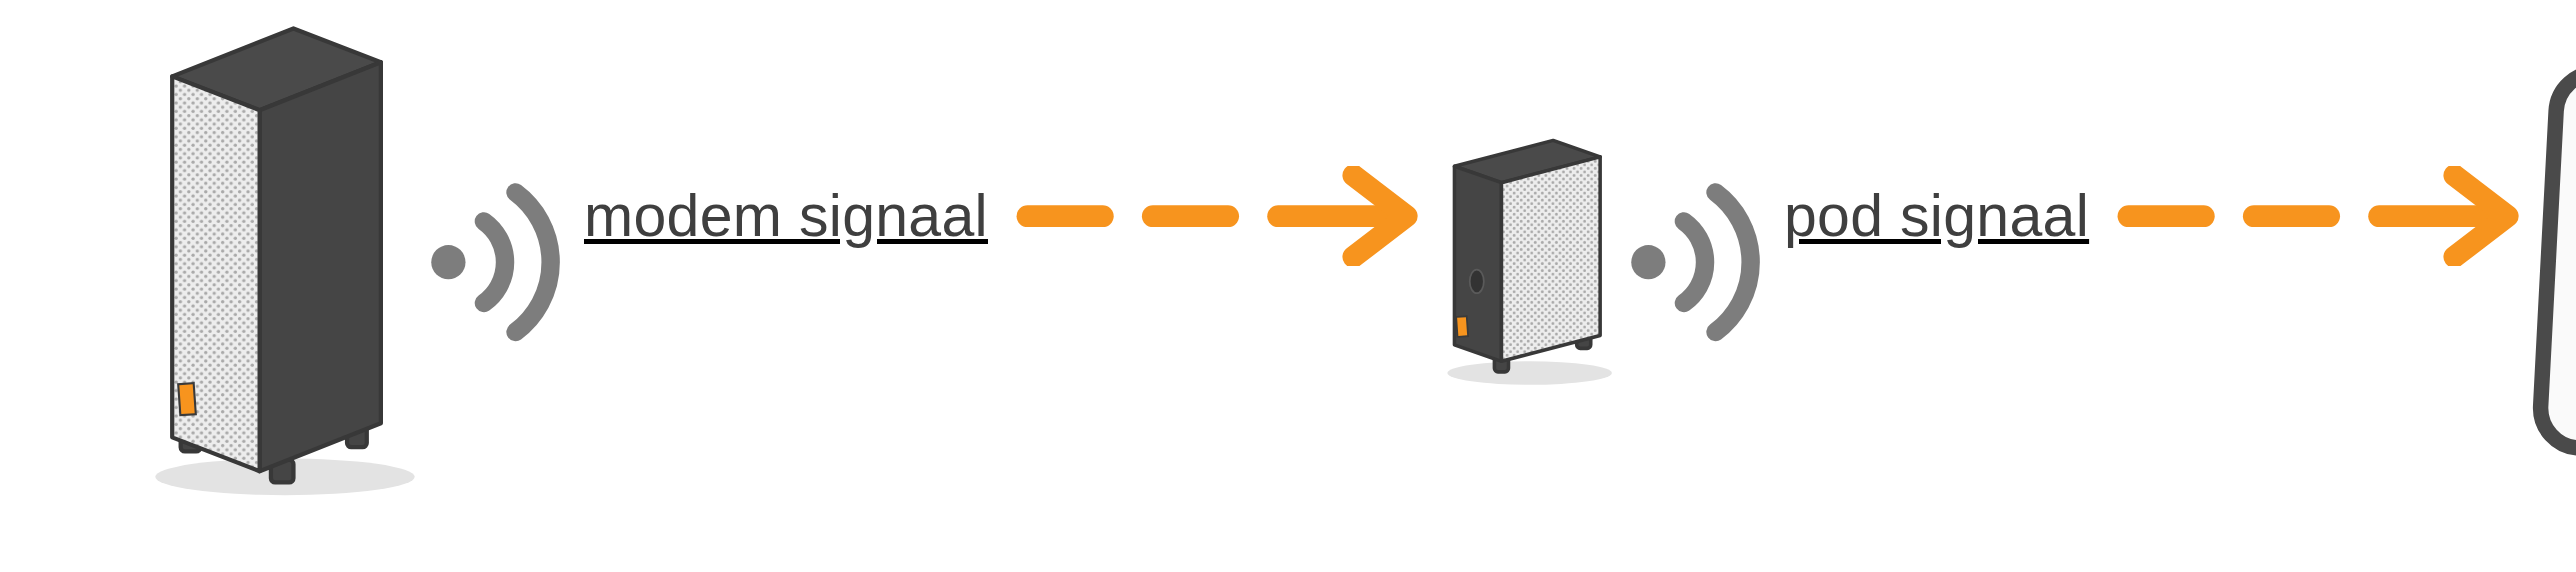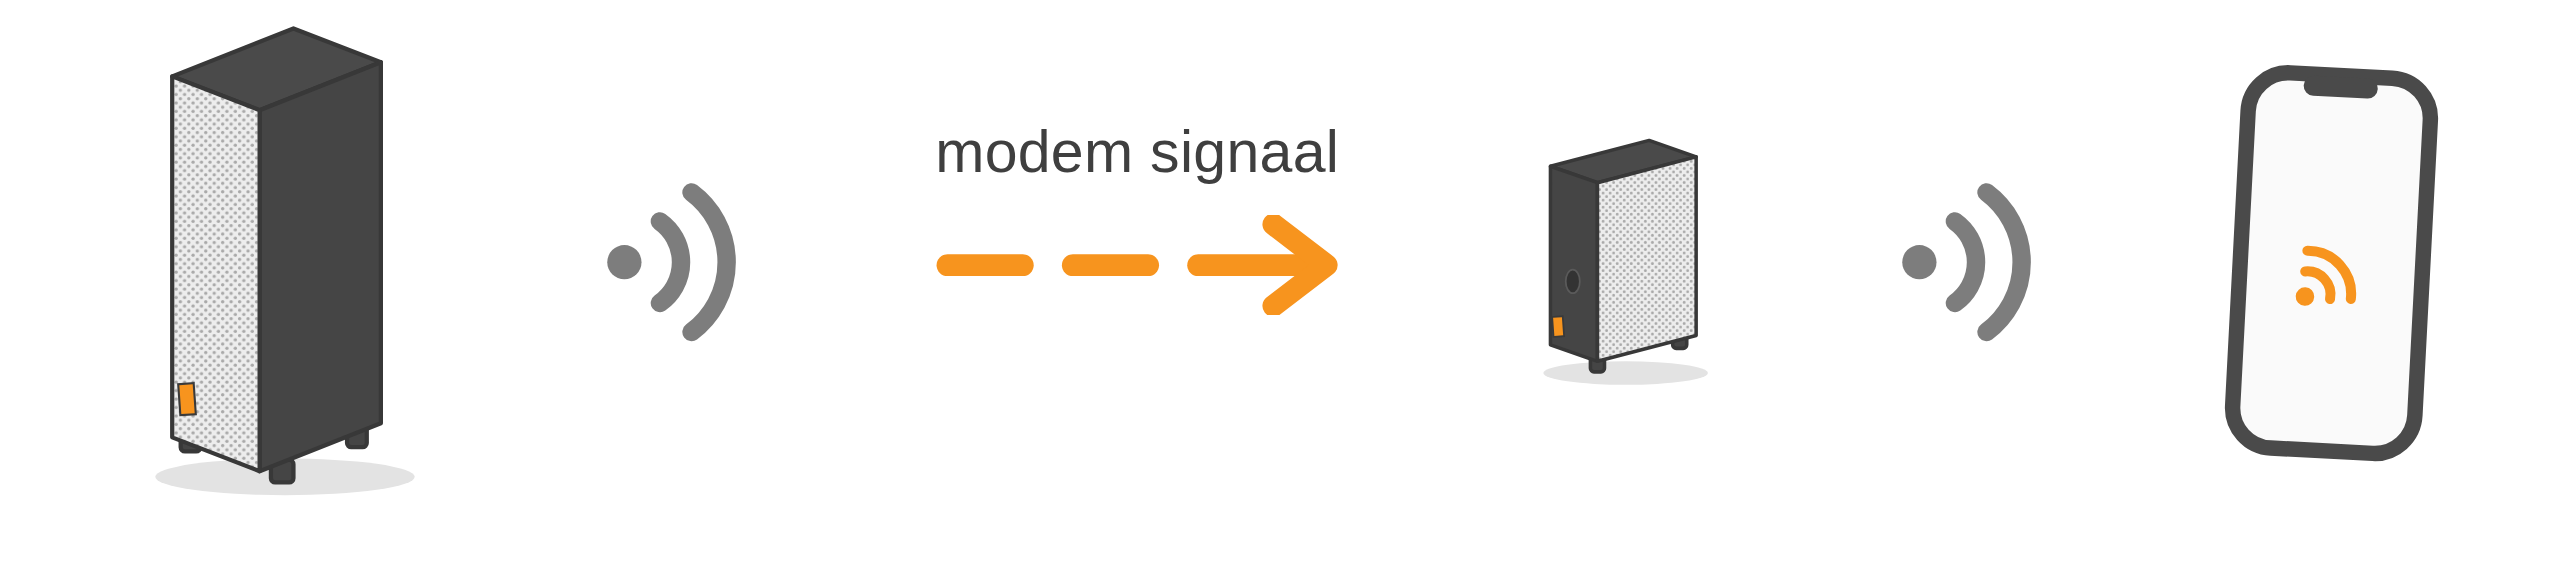--- a/index.html
+++ b/index.html
@@ -7,22 +7,23 @@
     position:relative;
     width:2576px;height:573px;
     box-sizing:border-box;
     padding:0 144px 47px 144px;
     display:flex;align-items:center;justify-content:space-between;
     background:#ffffff;overflow:hidden;
     font-family:"Liberation Sans",sans-serif;
   }
   .node svg{display:block;}
   .arrow-group{
-    display:flex;flex-direction:column;gap:27px;
+    display:flex;flex-direction:row;align-items:center;gap:27px;
     transform:translateY(-47px);
+    text-decoration:underline;
   }
   .arrow-label{
     font-size:59px;line-height:1.2;color:#3F3F3F;
     white-space:nowrap;letter-spacing:0.3px;
   }
   .phone-wrap{transform:rotate(3deg);}
 </style>
 </head>
 <body>
 
@@ -93,20 +94,31 @@
   </div>
 
   <div class="node">
     <svg width="158" viewBox="0 0 120 135" xmlns="http://www.w3.org/2000/svg">
       <circle cx="17" cy="67" r="13" fill="#7D7D7D"></circle>
       <path d="M44,36 A38,38 0 0 1 44,98" fill="none" stroke="#7D7D7D" stroke-width="14" stroke-linecap="round"></path>
       <path d="M68,14 A66,66 0 0 1 68,120" fill="none" stroke="#7D7D7D" stroke-width="14" stroke-linecap="round"></path>
     </svg>
   </div>
 
+  <div class="arrow-group">
+    <div class="arrow-label">pod signaal</div>
+    <svg width="423" viewBox="0 0 270 64" xmlns="http://www.w3.org/2000/svg">
+      <g stroke="#F7941E" stroke-width="14" stroke-linecap="round" stroke-linejoin="round" fill="none">
+        <path d="M8,32 H56"></path>
+        <path d="M88,32 H136"></path>
+        <path d="M168,32 H244"></path>
+        <path d="M216,6 L250,32 L216,58"></path>
+      </g>
+    </svg>
+  </div>
 
   <div class="node phone-wrap">
     <svg width="201" viewBox="0 0 260 510" xmlns="http://www.w3.org/2000/svg">
       <rect x="246" y="100" width="10" height="36" rx="5" fill="#4A4A4A"></rect>
       <rect x="246" y="152" width="10" height="62" rx="5" fill="#4A4A4A"></rect>
       <rect x="12" y="12" width="236" height="486" rx="52" fill="#FAFAFA" stroke="#4A4A4A" stroke-width="20"></rect>
       <rect x="82" y="14" width="96" height="26" rx="13" fill="#4A4A4A"></rect>
       <g transform="translate(98,300) rotate(-45)">
         <circle cx="0" cy="0" r="12" fill="#F7941E"></circle>
         <path d="M22,-24 A30,30 0 0 1 22,24" fill="none" stroke="#F7941E" stroke-width="13" stroke-linecap="round"></path>

